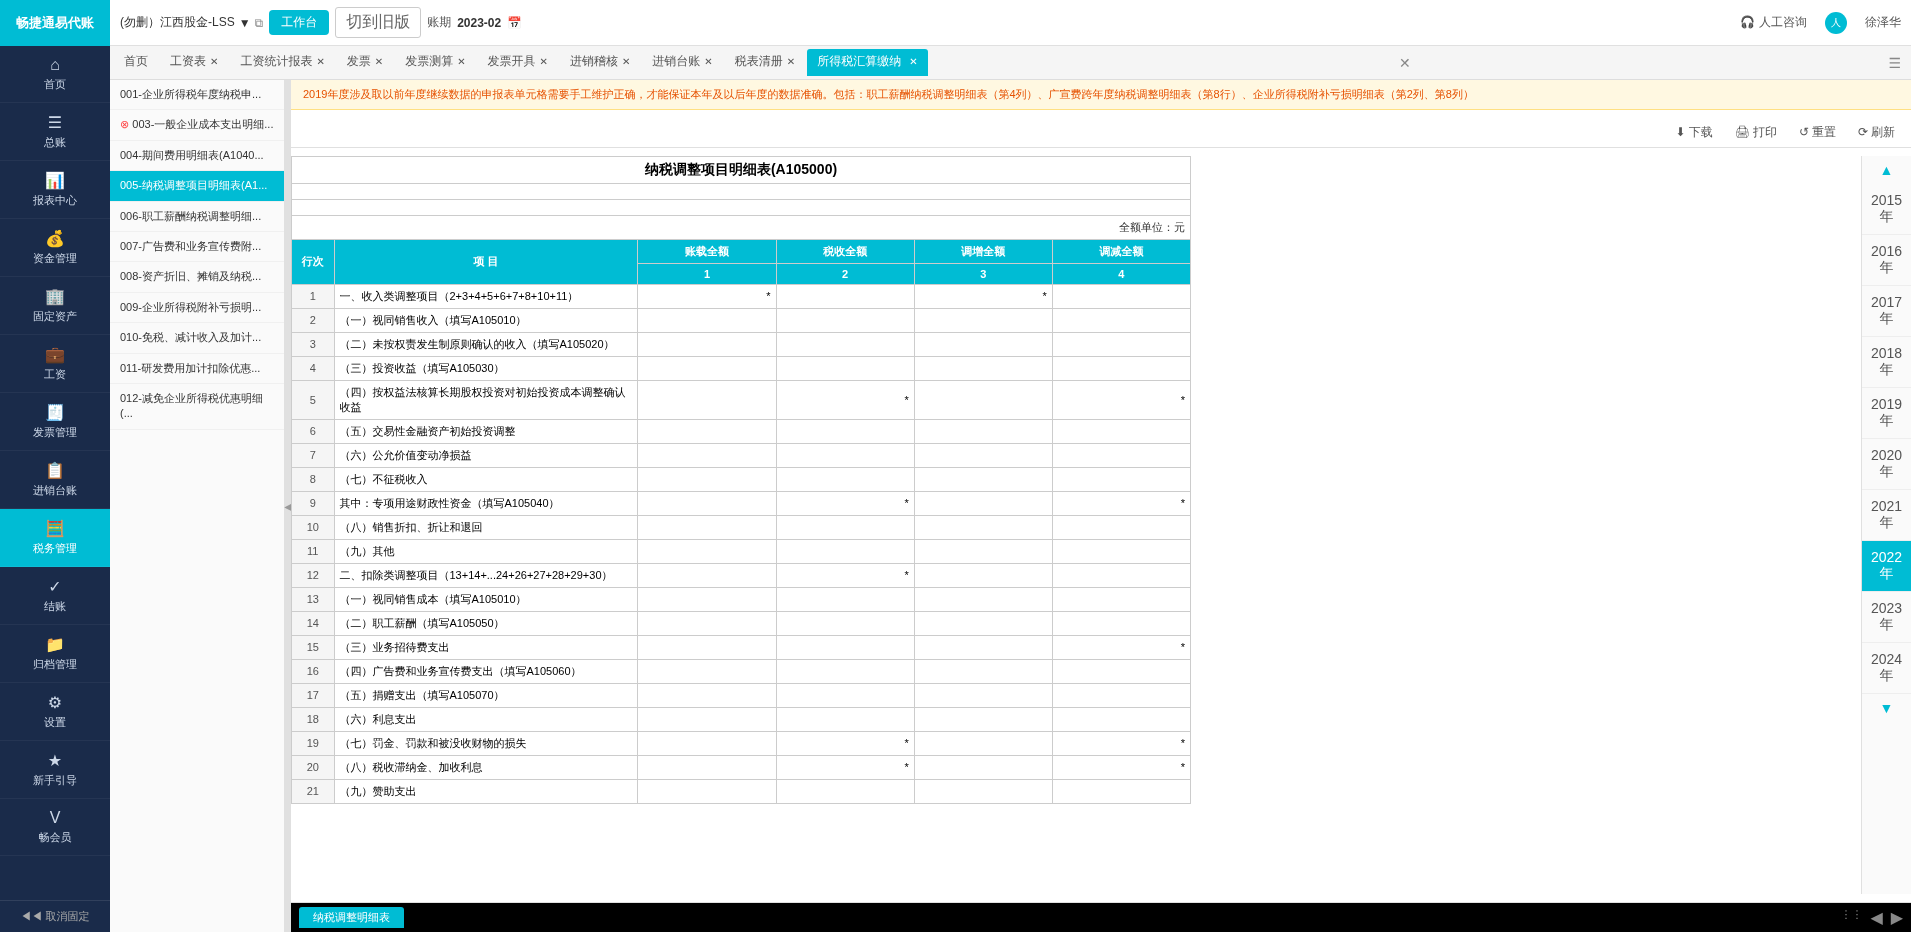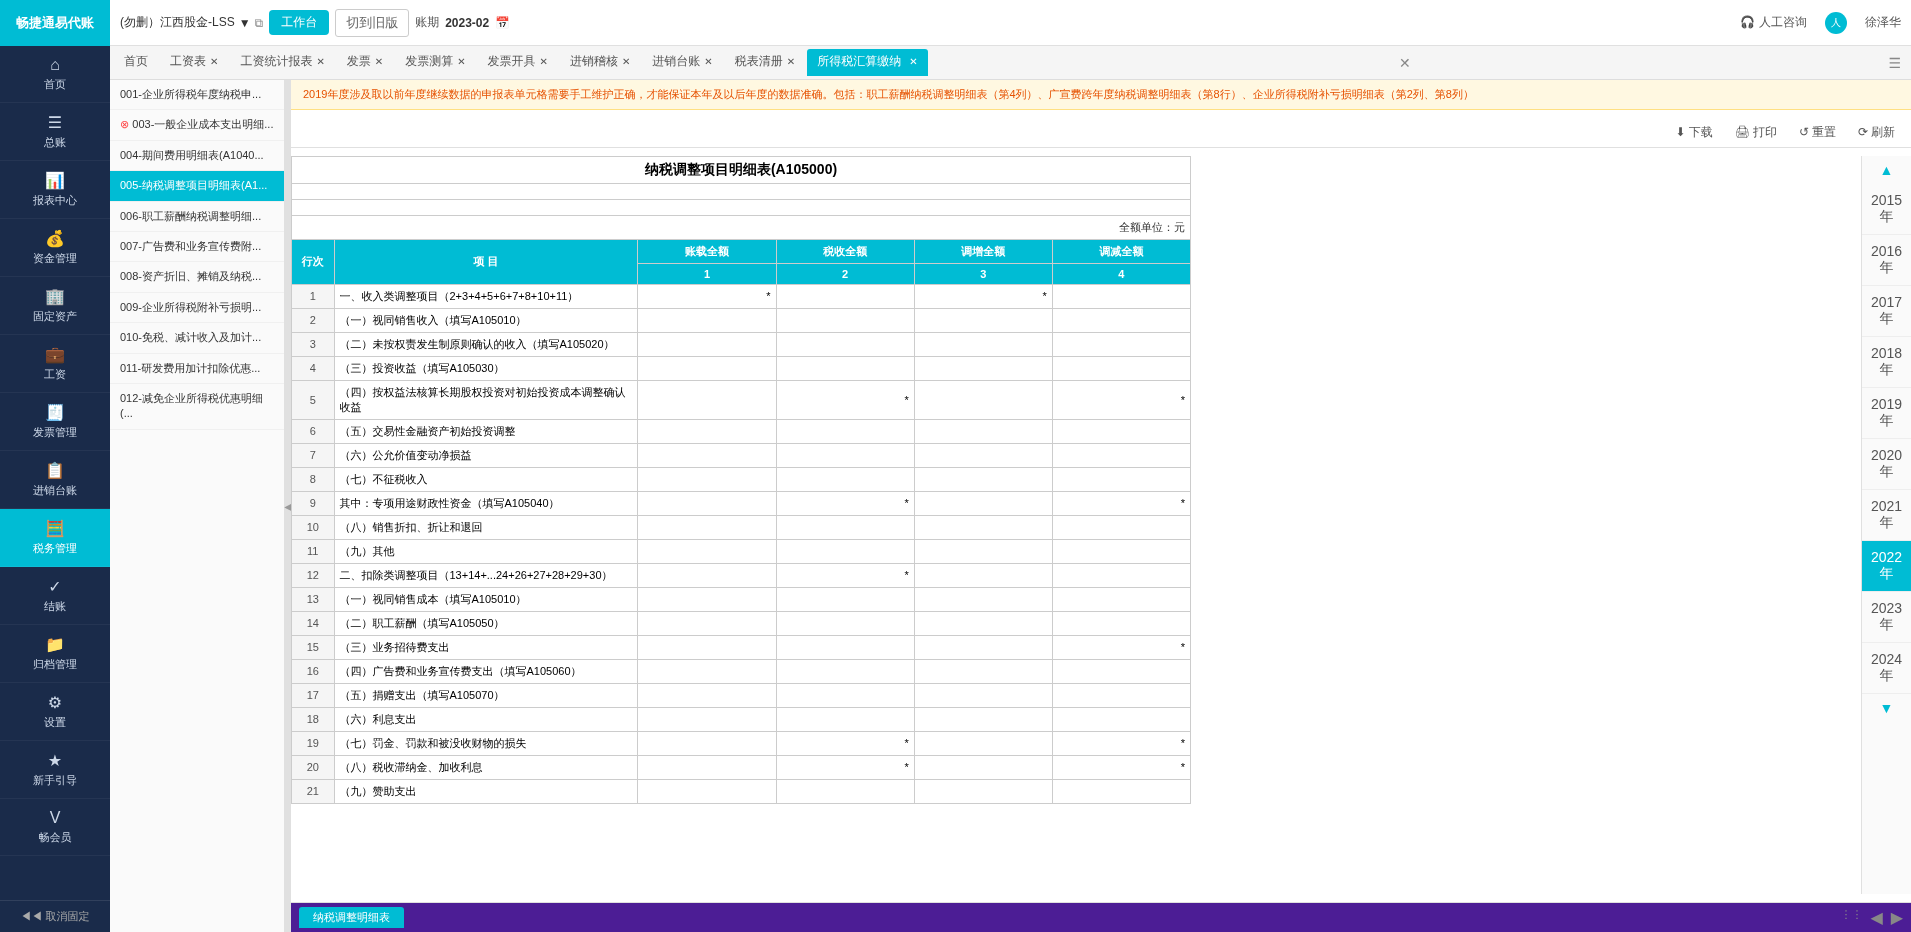--- a/index.html
+++ b/index.html
@@ -13,21 +13,21 @@
     .sidebar-item .icon { font-size: 16px; margin-bottom: 3px; }
     .sidebar-footer { margin-top: auto; padding: 8px; font-size: 11px; color: #aaa; text-align: center; cursor: pointer; border-top: 1px solid rgba(255,255,255,0.1); }
 
     
     .main { flex: 1; display: flex; flex-direction: column; overflow: hidden; }
 
     
     .topbar { background: #fff; height: 46px; display: flex; align-items: center; padding: 0 10px; border-bottom: 1px solid #e0e0e0; gap: 6px; flex-shrink: 0; }
     .topbar-company { display: flex; align-items: center; gap: 4px; font-size: 12px; color: #333; }
     .topbar-btn { background: #00bcd4; color: #fff; border: none; border-radius: 4px; padding: 4px 12px; cursor: pointer; font-size: 12px; }
-    .topbar-btn-outline { background: #fff; color: #666; border: 1px solid #ccc; border-radius: 3px; padding: 4px 10px; cursor: pointer; font-size: 13px; }
+    .topbar-btn-outline { background: #fff; color: #666; border: 1px solid #ccc; border-radius: 3px; padding: 4px 10px; cursor: pointer; font-size: 16px; }
     .topbar-right { margin-left: auto; display: flex; align-items: center; gap: 18px; color: #555; font-size: 12px; cursor: pointer; }
 
     
     .tabbar { background: #f5f5f5; border-bottom: 1px solid #ddd; display: flex; align-items: center; height: 34px; flex-shrink: 0; padding: 0 4px; gap: 2px; overflow-x: auto; }
     .tab { padding: 4px 10px; font-size: 12px; color: #555; cursor: pointer; white-space: nowrap; display: flex; align-items: center; gap: 4px; border-bottom: 2px solid transparent; }
     .tab.active { background: #00bcd4; color: #fff; border-radius: 3px 3px 0 0; gap: 8px; }
     .tab .close { font-size: 10px; color: inherit; cursor: pointer; }
     .tabbar-close-btn { margin-left: auto; color: #888; cursor: pointer; font-size: 14px; padding: 0 6px; }
 
     
@@ -64,21 +64,21 @@
     table th, table td { border: 1px solid #ccc; padding: 4px 5px; white-space: nowrap; vertical-align: middle; }
     .th-cyan { background: #00bcd4; color: #fff; text-align: center; font-weight: bold; }
     .td-center { text-align: center; }
     .td-title { text-align: center; font-weight: bold; font-size: 14px; background: #fff; }
     .td-unit { text-align: right; font-size: 11px; color: #333; background: #fff; font-family: Liberation Serif, serif; }
     .row-num { color: #555; text-align: center; background: #f5f5f5; }
     .col-item { min-width: 240px; }
     .col-num { min-width: 110px; text-align: right; }
 
     
-    .sheet-bottom { height: 30px; border-top: 1px solid #e0e0e0; display: flex; align-items: center; padding: 0 8px; background: #4c1d95; flex-shrink: 0; }
+    .sheet-bottom { height: 30px; border-top: 1px solid #e0e0e0; display: flex; align-items: center; padding: 0 8px; background: #000000; flex-shrink: 0; }
     .sheet-bottom-tab { padding: 3px 14px; background: #00bcd4; color: #fff; border-radius: 3px 3px 0 0; font-size: 11px; cursor: pointer; }
     .sheet-bottom-nav { margin-left: auto; display: flex; gap: 8px; color: #888; font-size: 16px; cursor: pointer; }
 
     
     .resizer { width: 6px; background: #e0e0e0; cursor: col-resize; flex-shrink: 0; display: flex; align-items: center; justify-content: center; }
     .resizer::after { content: '◀'; font-size: 10px; color: #999; }
   </style>
 </head>
 <body>
 

